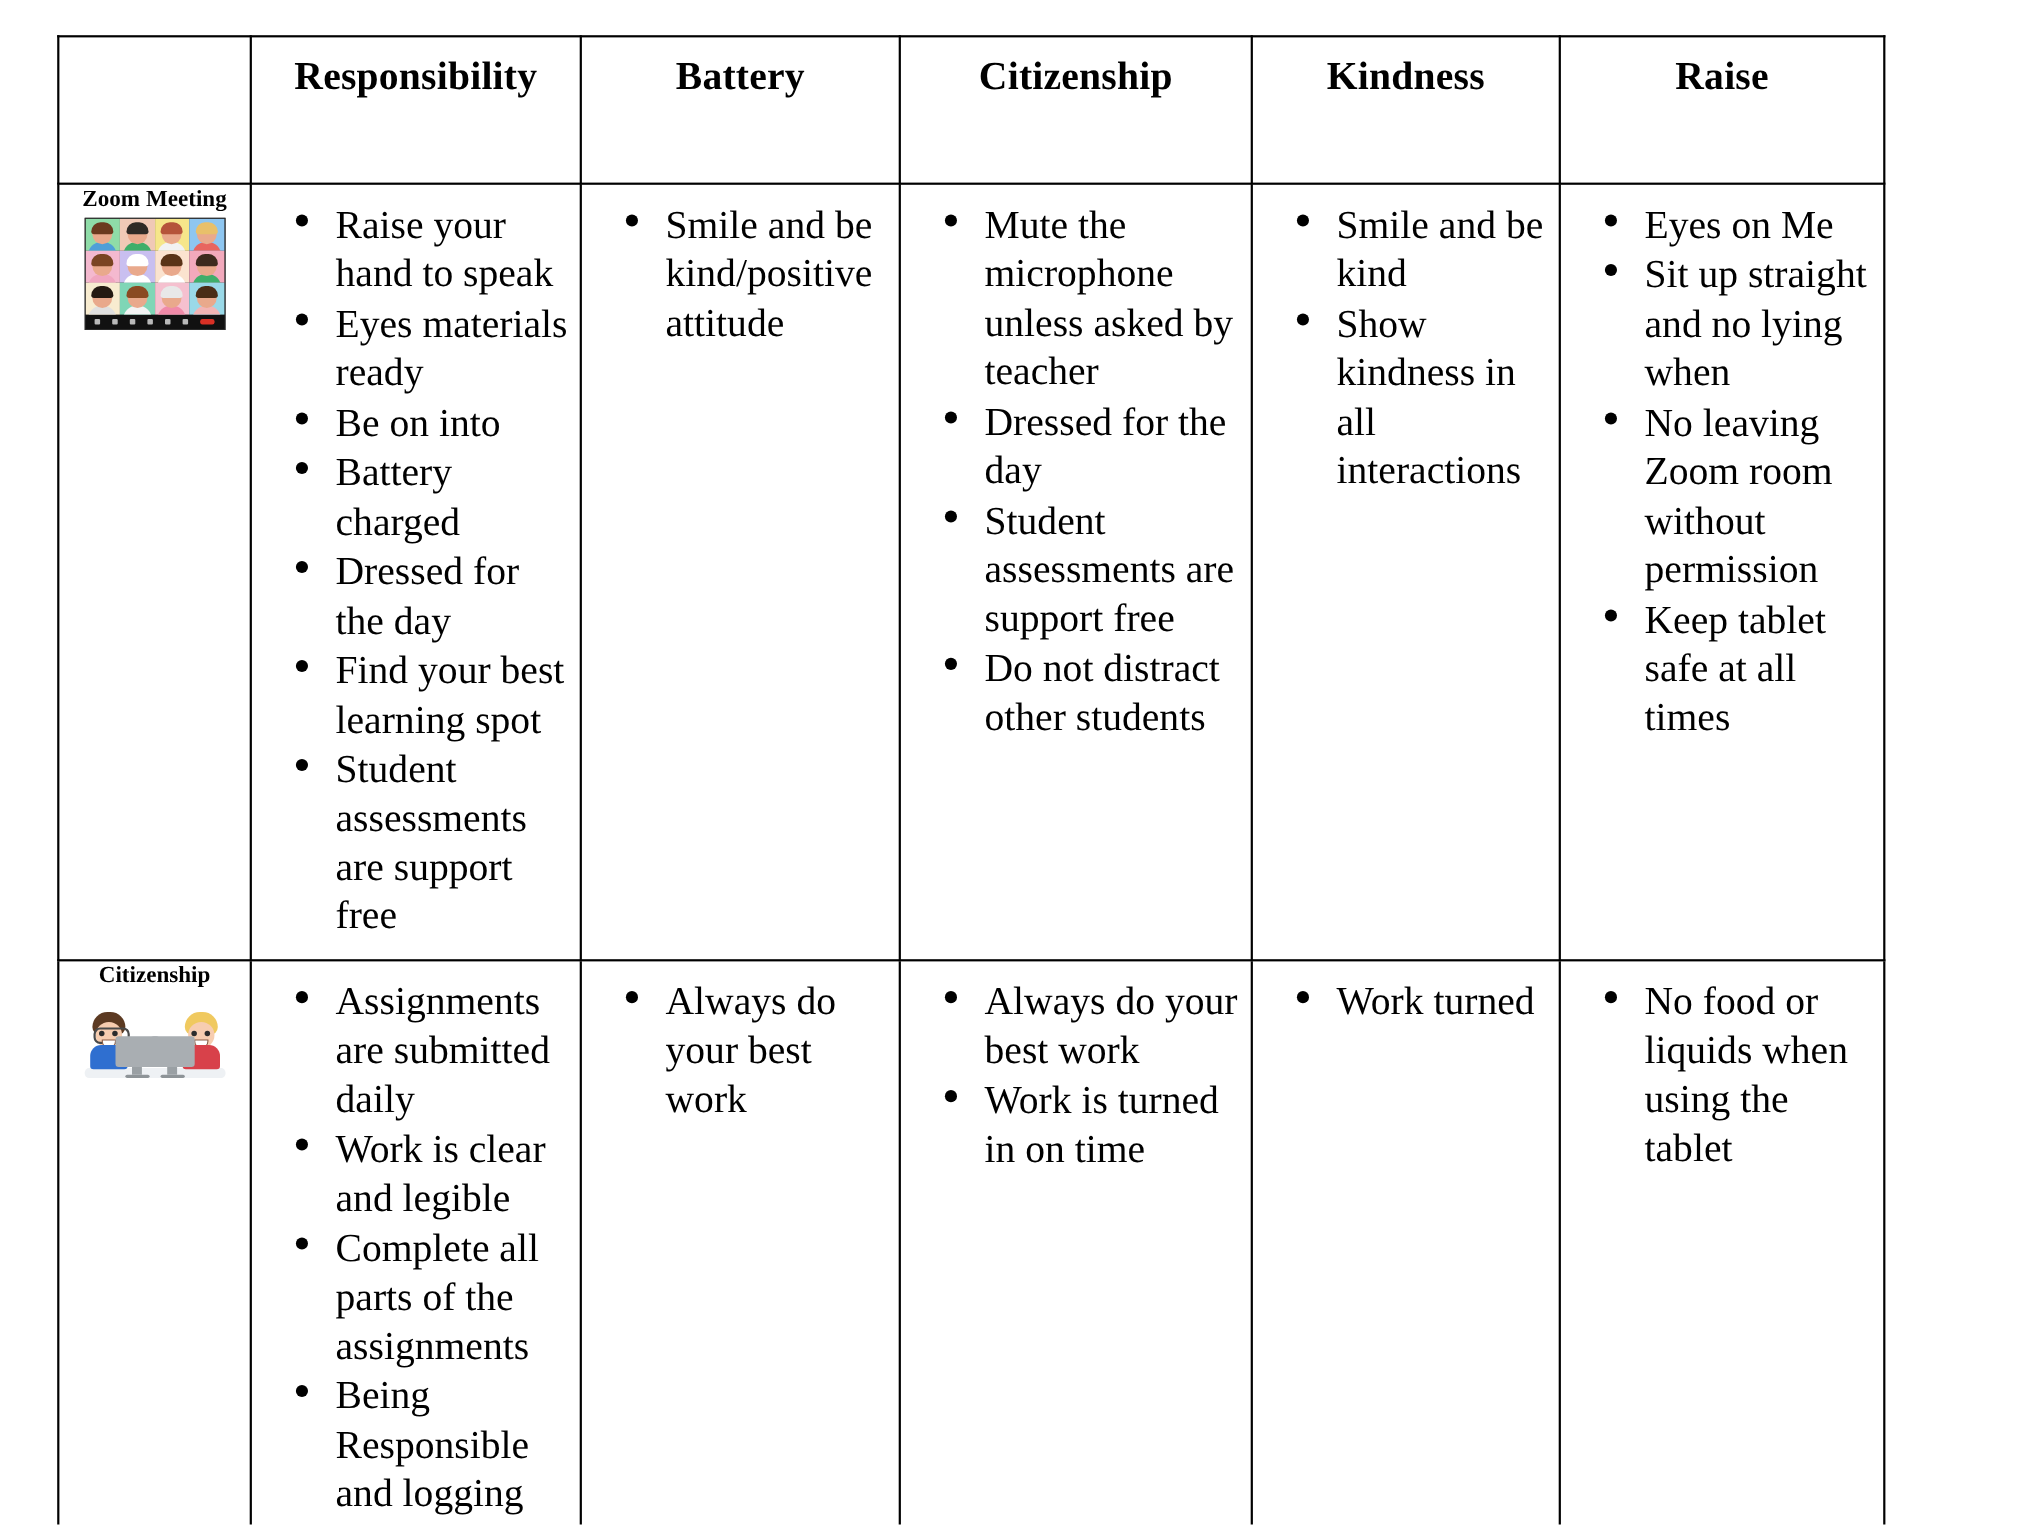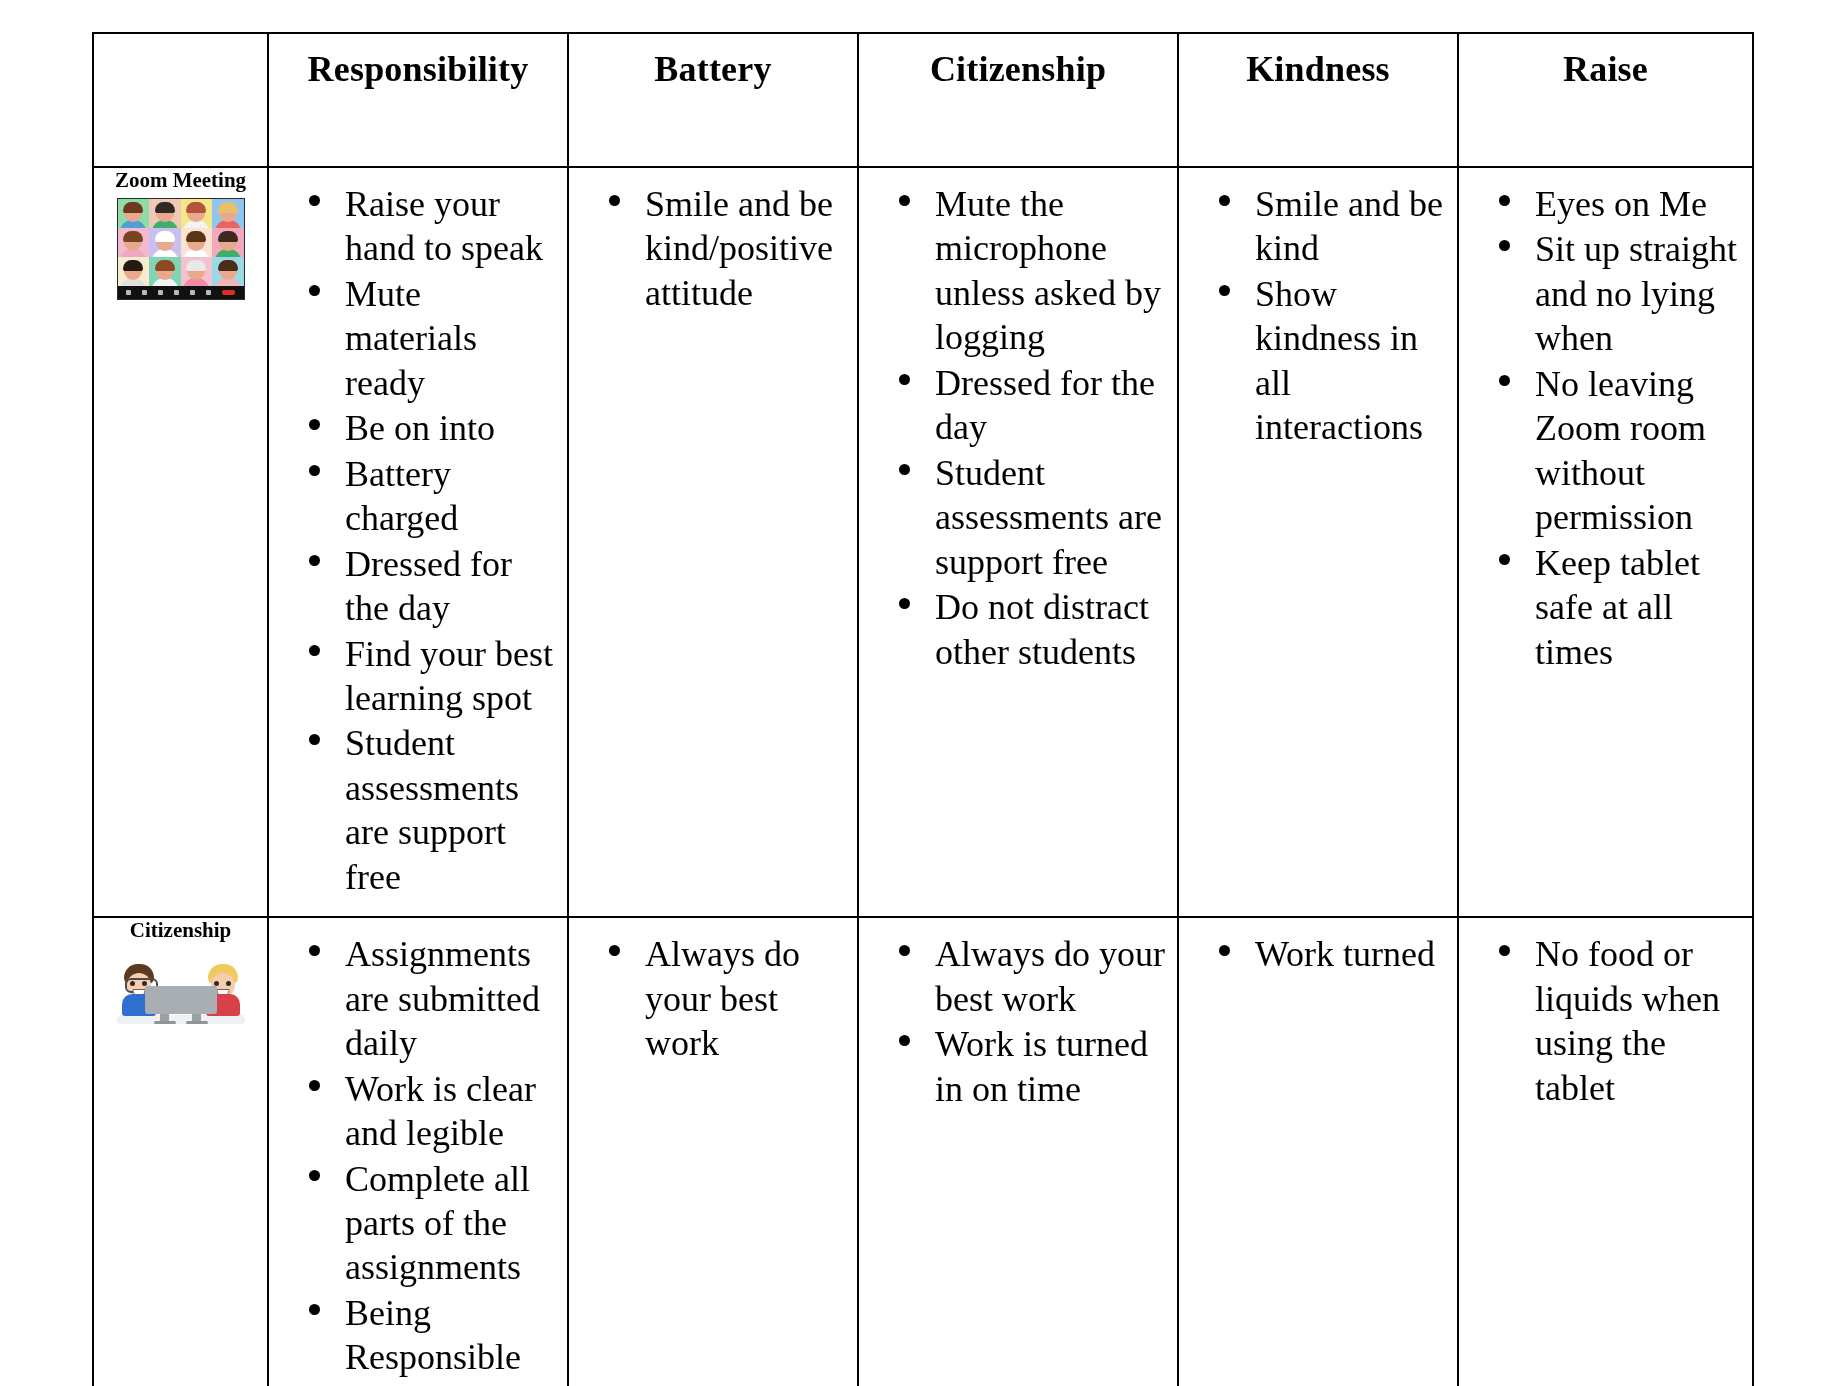--- a/index.html
+++ b/index.html
@@ -14,21 +14,21 @@
     font-family: "Liberation Serif", "DejaVu Serif", serif;
     color: #000000;
     overflow: hidden;
   }
 
   .page {
     position: relative;
     width: 1840px;
     height: 1386px;
     box-sizing: border-box;
-    padding: 32px 40px 0 92px;
+    padding: 32px 40px 0 52px;
   }
 
   table.matrix {
     border-collapse: collapse;
     table-layout: fixed;
     width: 1620px;
     background: #ffffff;
   }
 
   table.matrix td,
@@ -376,36 +376,36 @@
               <i></i>
               <i></i>
               <i></i>
               <i class="leave"></i>
             </div>
           </div>
         </td>
         <td>
           <ul class="rules">
               <li>Raise your hand to speak</li>
-              <li>Mute materials ready</li>
+              <li>Eyes materials ready</li>
               <li>Be on into</li>
               <li>Battery charged</li>
               <li>Dressed for the day</li>
               <li>Find your best learning spot</li>
               <li>Student assessments are support free</li>
             </ul>
         </td>
         <td>
           <ul class="rules">
               <li>Smile and be kind/positive attitude</li>
             </ul>
         </td>
         <td>
           <ul class="rules">
-              <li>Mute the microphone unless asked by logging</li>
+              <li>Mute the microphone unless asked by teacher</li>
               <li>Dressed for the day</li>
               <li>Student assessments are support free</li>
               <li>Do not distract other students</li>
             </ul>
         </td>
         <td>
           <ul class="rules">
               <li>Smile and be kind</li>
               <li>Show kindness in all interactions</li>
             </ul>

